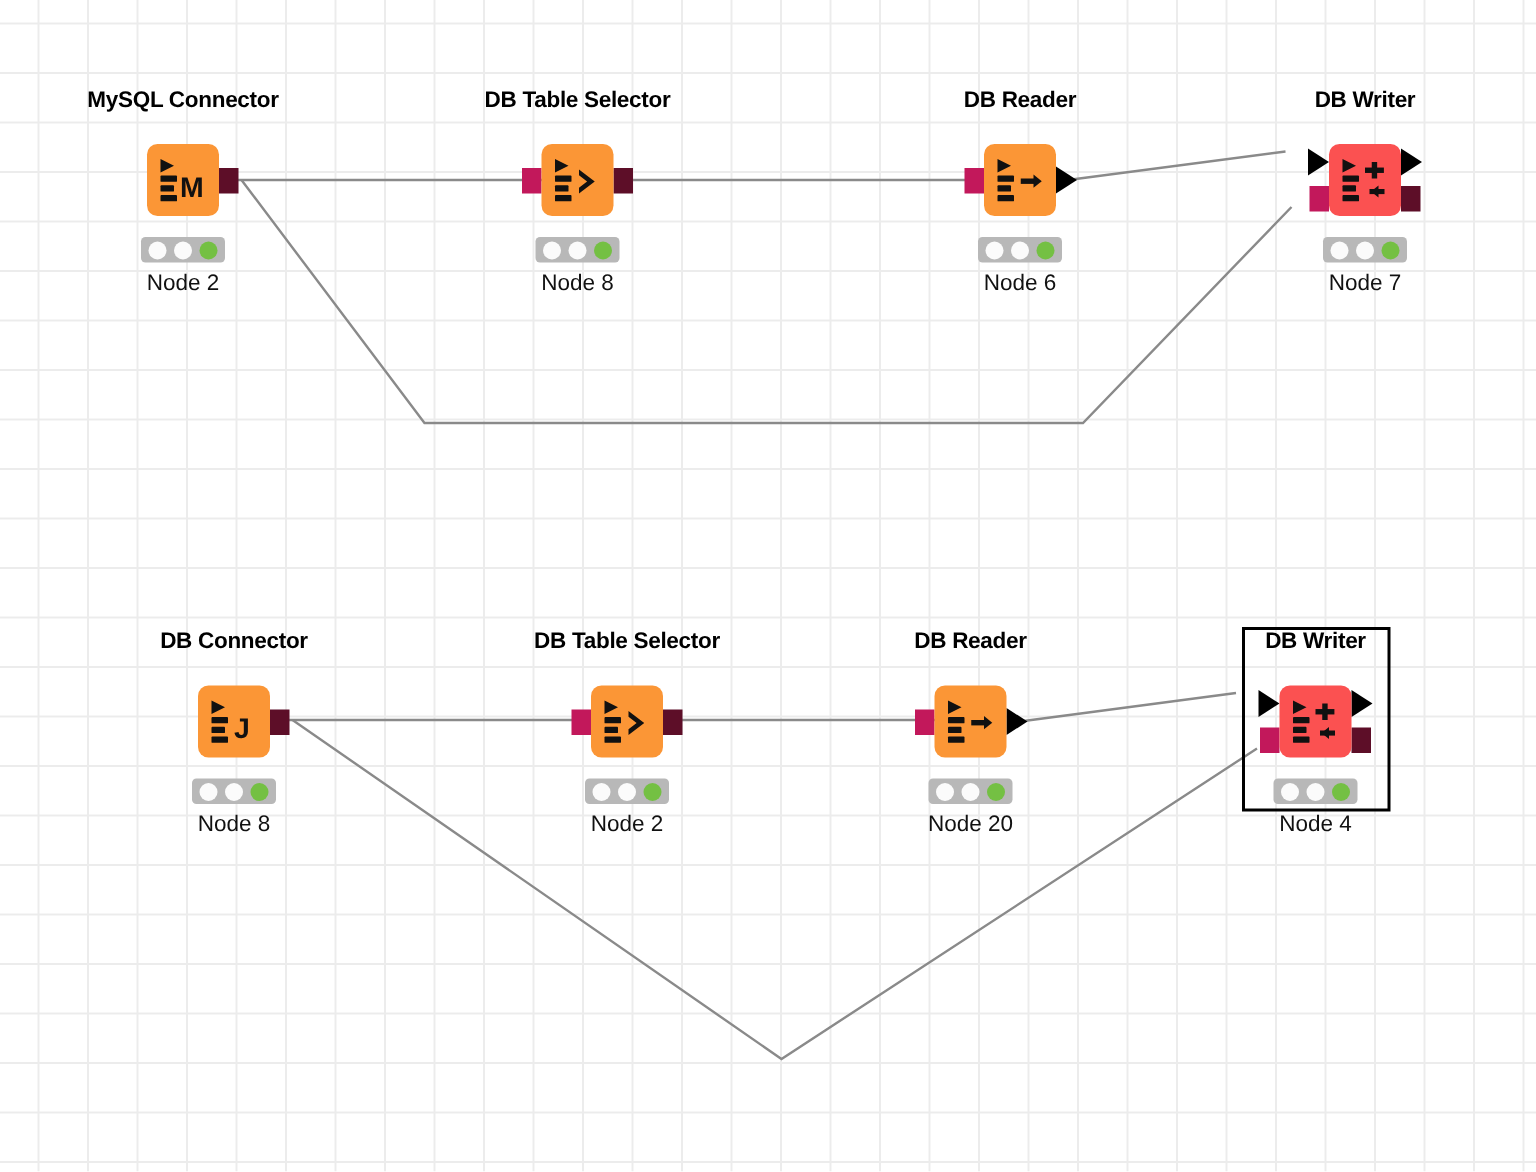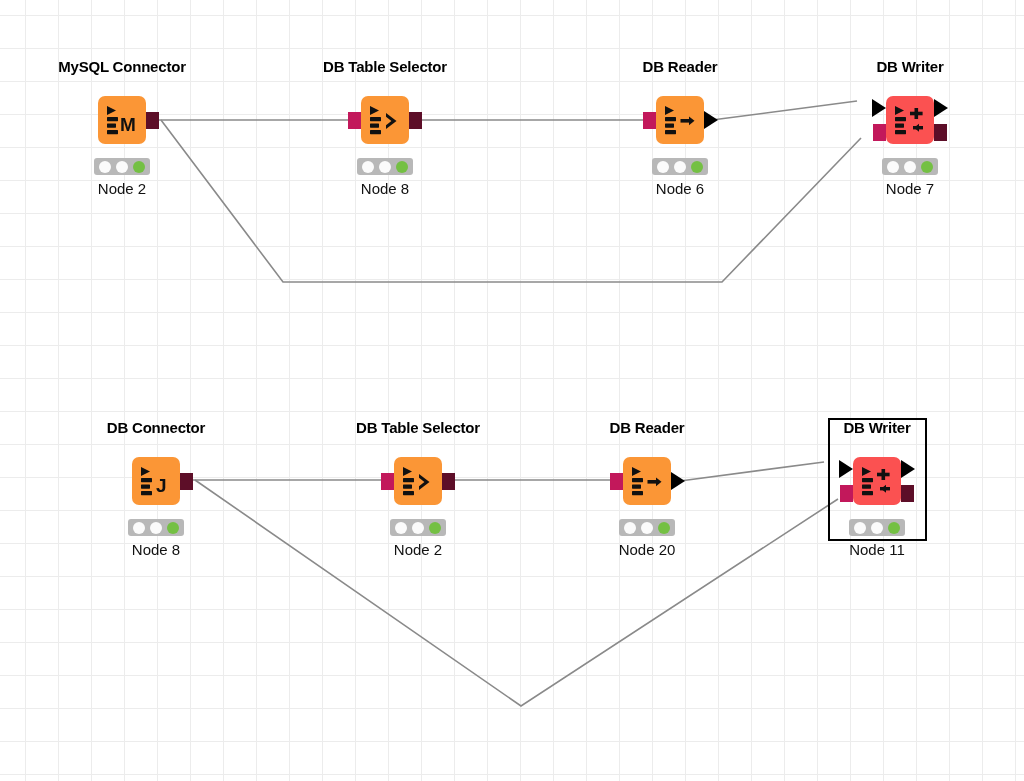--- a/index.html
+++ b/index.html
@@ -293,18 +293,18 @@
       <rect x="20" y="22" width="10" height="3.4"></rect>
       <path d="M21 23.7 L26 19.7 L26 27.7 Z"></path>
       </g>
           </svg>
         </div>
         <div class="status">
           <div class="bulb"></div>
           <div class="bulb"></div>
           <div class="bulb green"></div>
         </div>
-        <div class="node-label">Node 11</div>
+        <div class="node-label">Node 4</div>
       </div>
     </div>
 
 <div class="selection-box" style="left: 828px; top: 418px; width: 99px; height: 123px;"></div>
   </div>
 
 </body></html>

